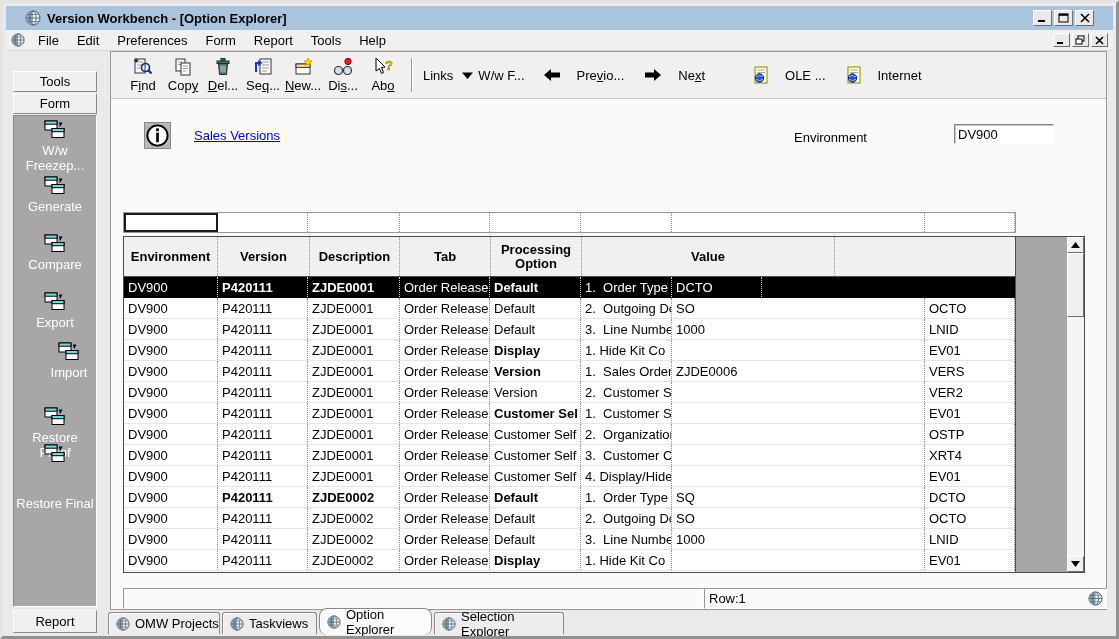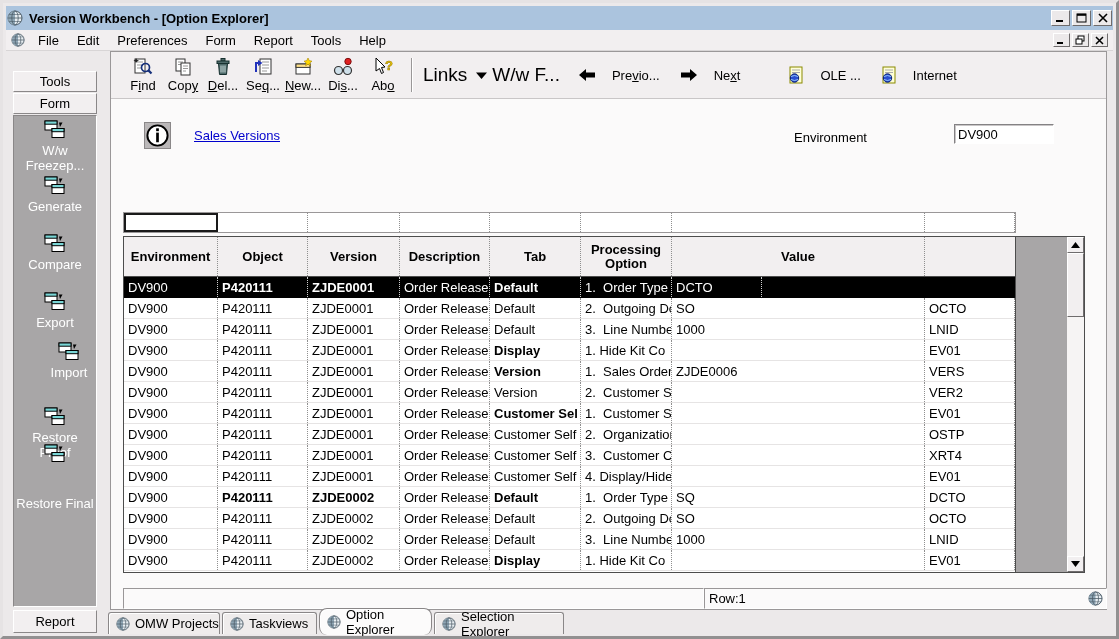--- a/index.html
+++ b/index.html
@@ -4,21 +4,21 @@
 <style>
   * { box-sizing: border-box; margin: 0; padding: 0; }
   html,body { width:1119px; height:639px; }
   body { font-family: "Liberation Sans", sans-serif; font-size:13px; color:#000; background:#9a9798; }
 
   .window { position:relative; width:1119px; height:639px; background:#ece9ea;
             border:3px outset #e6e3e4; overflow:hidden; }
 
   
   .titlebar { position:absolute; left:3px; top:3px; width:1107px; height:24px;
-              background:#abc4de; display:flex; align-items:center; padding:0 1px; gap:6px; }
+              background:#abc4de; display:flex; align-items:center; padding:0 19px; gap:6px; }
   .title-text { font-weight:bold; font-size:13px; }
   .win-controls { margin-left:auto; display:flex; gap:2px; }
   .wbtn { width:19px; height:16px; background:#ece9ea; border:1px solid;
           border-color:#fff #6f6c6d #6f6c6d #fff; display:flex; align-items:center;
           justify-content:center; padding:0; }
   .wbtn.small { width:17px; height:14px; }
 
   
   .menubar { position:absolute; left:3px; top:27px; width:1107px; height:21px;
              background:#f2eff0; display:flex; align-items:center; padding:0 5px;
@@ -40,21 +40,21 @@
   .main-frame { position:absolute; left:107px; top:48px; width:997px; height:559px;
                 background:#fbfafa; border:1px solid #9a9798; }
 
   .toolbar { position:absolute; left:0; top:0; width:995px; height:47px; background:#f2eff0;
              border-bottom:1px solid #c9c6c7; display:flex; align-items:center; padding-left:12px; }
   .tb-btn { width:40px; height:44px; display:flex; flex-direction:column; align-items:center;
             justify-content:center; gap:1px; background:none; border:none; font-size:13px;
             font-family:"Liberation Sans",sans-serif; }
   .tb-sep { width:2px; height:34px; border-left:1px solid #9a9798; border-right:1px solid #fff;
             margin:0 10px 0 8px; }
-  .tb-text { font-size:19px; }
+  .tb-text { font-size:13px; }
   .tb-nav { display:flex; align-items:center; gap:16px; font-size:13px; cursor:default; }
   .icon-inline { display:inline-flex; align-items:center; }
 
   
   .info-btn { position:absolute; left:33px; top:70px; width:27px; height:27px; background:#bab7b8;
               border:1px solid #8a8788; display:flex; align-items:center; justify-content:center; }
   .form-link { position:absolute; left:83px; top:76px; color:#0000cc; text-decoration:underline;
                font-size:13px; cursor:pointer; }
   .env-label { position:absolute; left:683px; top:78px; font-size:13px; }
   .env-input { position:absolute; left:843px; top:72px; width:100px; height:20px;
@@ -427,21 +427,20 @@
           <div class="qbe-cell" style="width: 92px;"></div>
           <div class="qbe-cell" style="width: 90px;"></div>
           <div class="qbe-cell" style="width: 91px;"></div>
           <div class="qbe-cell" style="width: 91px;"></div>
           <div class="qbe-cell" style="width: 253px;"></div>
           <div class="qbe-cell" style="width: 90px;"></div>
         </div>
       <div class="grid-box">
         <div class="g-head" id="grid-header">
             <div class="gh-cell" style="width: 94px;">Environment</div>
-            <div class="gh-cell" style="width: 90px;">Object</div>
             <div class="gh-cell" style="width: 92px;">Version</div>
             <div class="gh-cell" style="width: 90px;">Description</div>
             <div class="gh-cell" style="width: 91px;">Tab</div>
             <div class="gh-cell" style="width: 91px;">Processing Option</div>
             <div class="gh-cell" style="width: 253px;">Value</div>
           </div>
         <div id="grid-body">
             <div class="g-row selected">
               <div class="g-cell" style="width: 94px;">DV900</div>
               <div class="g-cell" style="width: 90px; font-weight: bold;">P420111</div>

